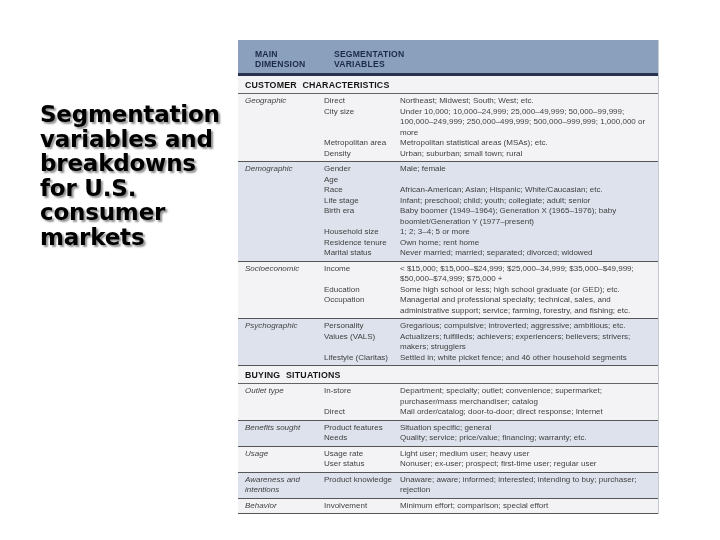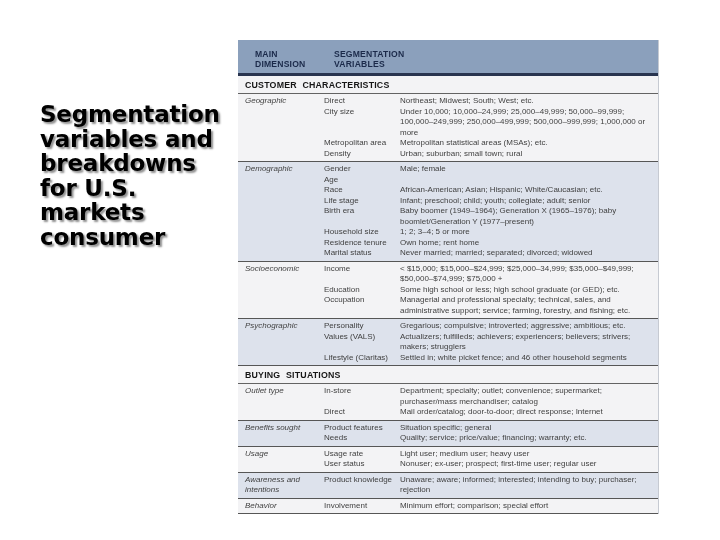--- a/index.html
+++ b/index.html
@@ -87,22 +87,22 @@
 </head>
 <body>
 
 <div class="slide">
 
   <div class="slide-title" id="slide-title">
       <div>Segmentation</div>
       <div>variables and</div>
       <div>breakdowns</div>
       <div>for U.S.</div>
+      <div>consumer</div>
       <div>markets</div>
-      <div>consumer</div>
     </div>
 
   <div class="seg-table">
     <div class="thead">
       <div class="th c1">MAIN DIMENSION</div>
       <div class="th c2">SEGMENTATION VARIABLES</div>
     </div>
     <div id="tbody">
         <div class="section-header">CUSTOMER CHARACTERISTICS</div>
         <div class="group">

